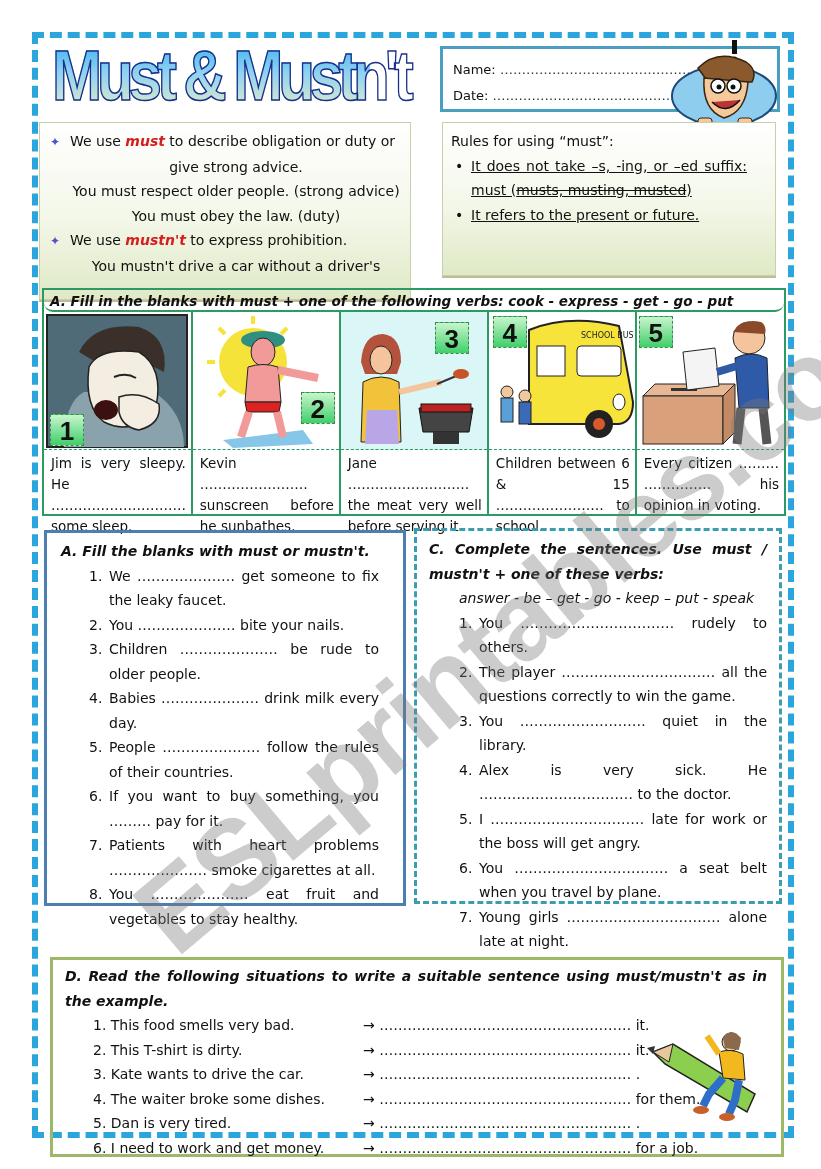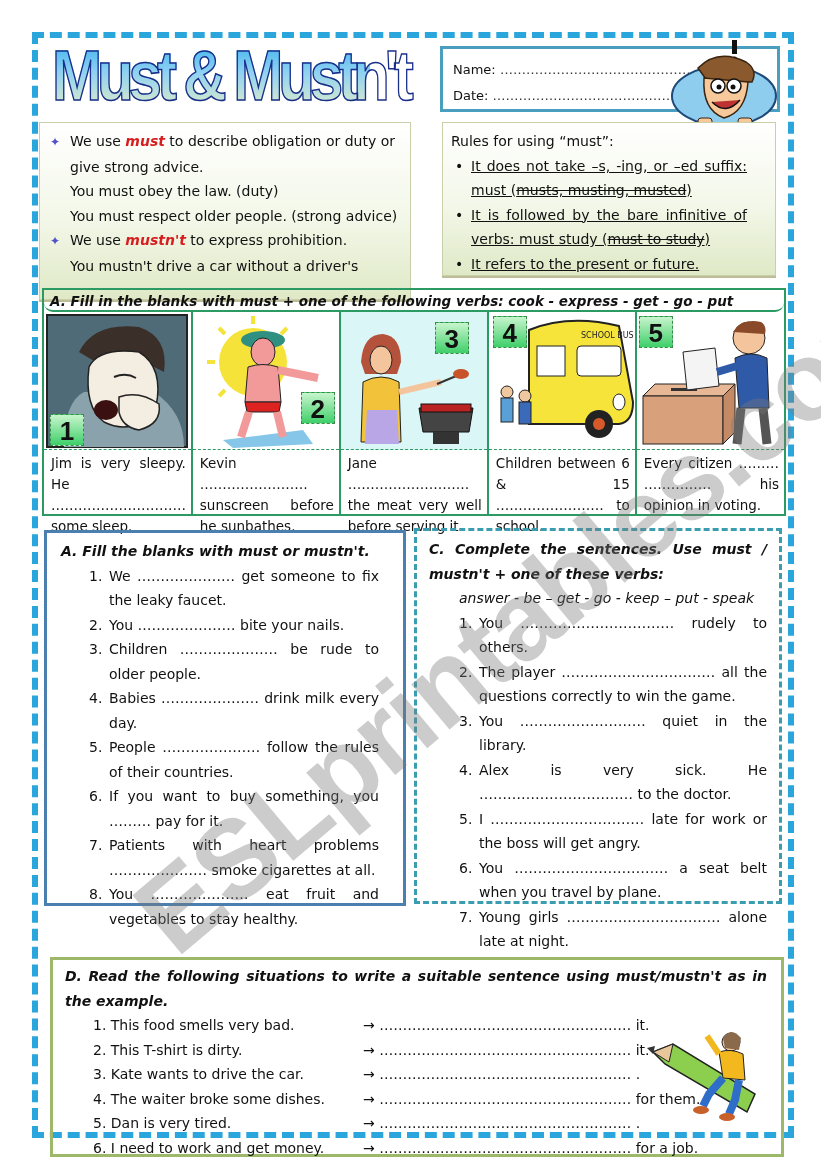--- a/index.html
+++ b/index.html
@@ -47,21 +47,21 @@
   
   .gbox {
     position: absolute; border: 1px solid #c9cfa9;
     background: linear-gradient(180deg, #ffffff 0%, #f3f7e8 55%, #dfe9c6 100%);
     box-shadow: 0 2px 0 #bdbd9a;
     font-size: 14px; line-height: 24.5px;
   }
   .gbox-left { left: 39px; top: 122px; width: 372px; height: 178px; padding: 6px 8px 0 10px; overflow: hidden; }
   .gbox-right { left: 442px; top: 122px; width: 334px; height: 154px; padding: 6px 28px 0 8px; overflow: hidden; }
   .gbox p { white-space: nowrap; }
-  .gbox .indent { padding-left: 20px; }
+  .gbox .indent { padding-left: 20px; text-align: center; }
   .bullet-sym { display: inline-block; width: 20px; color: #5050c8; font-size: 12px; }
   .red-word { color: #d61e1e; font-weight: bold; font-style: italic; }
   .gbox-right ul { list-style: none; text-decoration: underline; }
   .gbox-right li { position: relative; padding-left: 20px; text-align: justify; }
   .gbox-right li::before { content: "•"; position: absolute; left: 4px; top: 0; }
   .strike { text-decoration: line-through; }
 
   
   .secA {
     position: absolute; left: 42px; top: 288px; width: 744px; height: 228px;
@@ -156,31 +156,30 @@
   <circle cx="51" cy="49" r="2.5" fill="#111"></circle>
   <circle cx="65" cy="49" r="2.5" fill="#111"></circle>
   <path d="M44 64 Q58 78 72 62" fill="#b33" stroke="#111" stroke-width="1.5"></path>
   <rect x="30" y="80" width="14" height="8" rx="3" fill="#f6c89a" stroke="#3a2410"></rect>
   <rect x="70" y="80" width="14" height="8" rx="3" fill="#f6c89a" stroke="#3a2410"></rect>
 </svg>
 
 <div class="gbox gbox-left">
   <p><span class="bullet-sym">✦</span><span>We use </span><span class="red-word">must</span><span> to describe obligation or duty or</span></p>
   <p class="indent">give strong advice.</p>
+  <p class="indent">You must respect older people. (strong advice)</p>
   <p class="indent">You must obey the law. (duty)</p>
-  <p class="indent">You must respect older people. (strong advice)</p>
   <p><span class="bullet-sym">✦</span><span>We use </span><span class="red-word">mustn't</span><span> to express prohibition.</span></p>
   <p class="indent">You mustn't drive a car without a driver's</p>
 </div>
 
 <div class="gbox gbox-right">
   <p>Rules for using “must”:</p>
   <ul>
     <li><span>It does not take –s, -ing, or –ed suffix: must (</span><span class="strike">musts, musting, musted</span><span>)</span></li>
-    <li><span>It is followed by the bare infinitive of verbs: must study (</span><span class="strike">must to study</span><span>)</span></li>
     <li>It refers to the present or future.</li>
   </ul>
 </div>
 
 <div class="secA">
   <div class="secA-head">A.  Fill in the blanks with must + one of the following verbs: cook - express - get - go - put</div>
   <div class="panels">
 
     <div class="panel">
       <div class="pic" style="background:#fff;">

